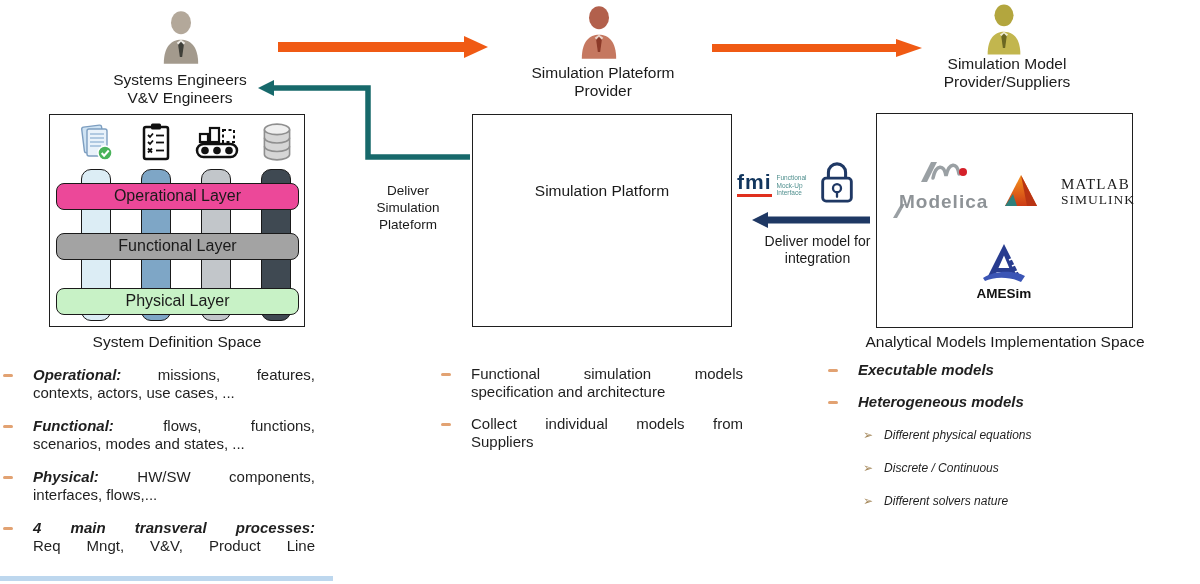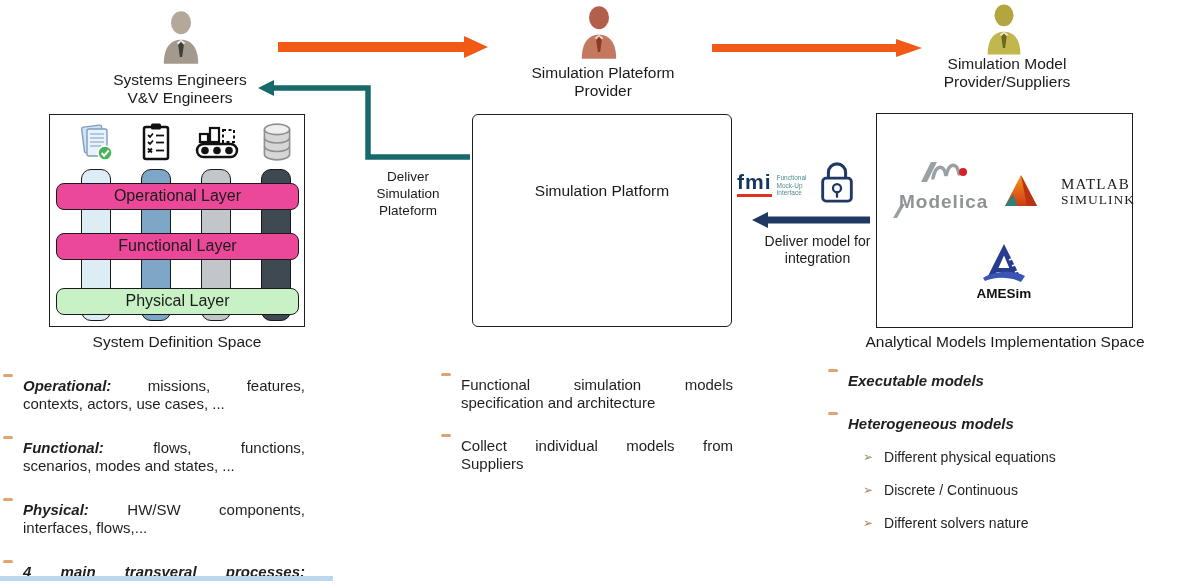--- a/index.html
+++ b/index.html
@@ -19,54 +19,54 @@
   
   .sd-icon { position:absolute; width:38px; height:42px; }
   .pillar { position:absolute; top:54px; width:30px; height:152px; border:1.5px solid #1a1a1a; border-radius:10px; box-sizing:border-box; }
   .p0 { left:31px;  background:#DCEDF5; }
   .p1 { left:91px;  background:#7EA6C6; }
   .p2 { left:151px; background:#C2C6CA; }
   .p3 { left:211px; background:#3F4952; }
   .layer { position:absolute; left:6px; width:243px; height:27px; border:1.5px solid #1a1a1a; border-radius:8px;
            box-sizing:border-box; text-align:center; font-size:16px; line-height:24px; }
   .layer-op { top:68px;  background:#ec4899; }
-  .layer-fn { top:118px; background:#ec4899; }
+  .layer-fn { top:118px; background:#a3a3a3; }
   .layer-ph { top:173px; background:#C8F2C6; }
 
   
-  .platform-box { padding-top:66px; text-align:center; font-size:15.5px; line-height:19px;border-radius:6px; }
+  .platform-box { padding-top:66px; text-align:center; font-size:15.5px; line-height:19px; }
 
   
   .mini-label { position:absolute; text-align:center; color:#1a1a1a; }
 
   
   .fmi-wrap { position:absolute; display:flex; align-items:flex-start; }
   .fmi-text { font-size:21px; font-weight:700; letter-spacing:1px; color:#12365E; line-height:20px;
               border-bottom:3px solid #E0301E; padding-bottom:2px; }
   .fmi-sub { margin-left:5px; margin-top:2px; font-size:6.5px; line-height:7.5px; color:#4F8F8E; }
 
   
   .matlab-wrap { position:absolute; display:flex; align-items:center; }
   .matlab-txt { margin-left:22px; font-family:"Liberation Serif", serif; color:#1c1c1c; }
   .matlab-l1 { font-size:15px; letter-spacing:1.2px; line-height:16px; }
   .matlab-l2 { font-size:13.5px; letter-spacing:1px; line-height:15px; }
   .amesim-wrap { position:absolute; width:60px; text-align:center; }
   .amesim-txt { font-size:13.5px; font-weight:700; color:#111; margin-top:-2px; }
 
   
   .list { position:absolute; }
-  .li { display:flex; align-items:flex-start;flex-direction:column; }
+  .li { display:flex; align-items:flex-start; }
   .dash { flex:none; width:10px; height:3px; border-radius:2px; background:#E2A272; margin-top:8px; }
   .li-txt { margin-left:20px; font-size:15px; line-height:18px; color:#1f1f1f; }
   .jline { text-align:justify; text-align-last:justify; }
   .lead { font-weight:bold; font-style:italic; }
   .bolditalic { font-weight:bold; font-style:italic; }
   .sub-li { display:flex; align-items:flex-start; margin-left:35px; margin-bottom:15px; }
   .sub-marker { flex:none; font-size:12px; line-height:18px; color:#A5885B; margin-right:11px; }
-  .sub-txt { font-size:14px; line-height:18px; color:#1f1f1f; }
+  .sub-txt { font-style:italic; font-size:12px; line-height:18px; color:#1f1f1f; }
 
   .blue-strip { position:absolute; left:0; top:576px; width:333px; height:5px; background:#BDD7EE; }
 </style>
 </head>
 <body>
 
 <div class="canvas">
 
   <div class="abs" style="left:160px; top:10px; width:42px; height:54px;">
     <svg width="42" height="54" viewBox="0 0 44 56">
@@ -118,21 +118,21 @@
       <rect x="0" y="5" width="184" height="8" fill="#F05A14"></rect>
       <polygon points="184,0 210,9 184,18" fill="#F05A14"></polygon>
     </svg>
   </div>
   <div class="abs" style="left:258px; top:80px;">
     <svg width="212" height="82" viewBox="0 0 212 82">
       <path d="M212,77 H110 V8 H16" fill="none" stroke="#17696B" stroke-width="5.5"></path>
       <polygon points="16,0 0,8 16,16" fill="#17696B"></polygon>
     </svg>
   </div>
-  <div class="mini-label" style="left:358px; top:168px; width:100px; font-size:13.5px; line-height:17px;">
+  <div class="mini-label" style="left:358px; top:182px; width:100px; font-size:13.5px; line-height:17px;">
     <div>Deliver</div>
     <div>Simulation</div>
     <div>Plateform</div>
   </div>
 
   <div class="box" style="left:49px; top:114px; width:256px; height:213px;">
     <div class="sd-icon" style="left:27px; top:7px;">
       <svg width="38" height="42" viewBox="0 0 38 40">
         <rect x="6" y="3" width="20" height="26" rx="2" fill="#CFE3F3" stroke="#7D9EC0" stroke-width="1.4" transform="rotate(-7 16 16)"></rect>
         <rect x="10" y="6" width="20" height="27" rx="2" fill="#E9F2FA" stroke="#7D9EC0" stroke-width="1.4"></rect>

